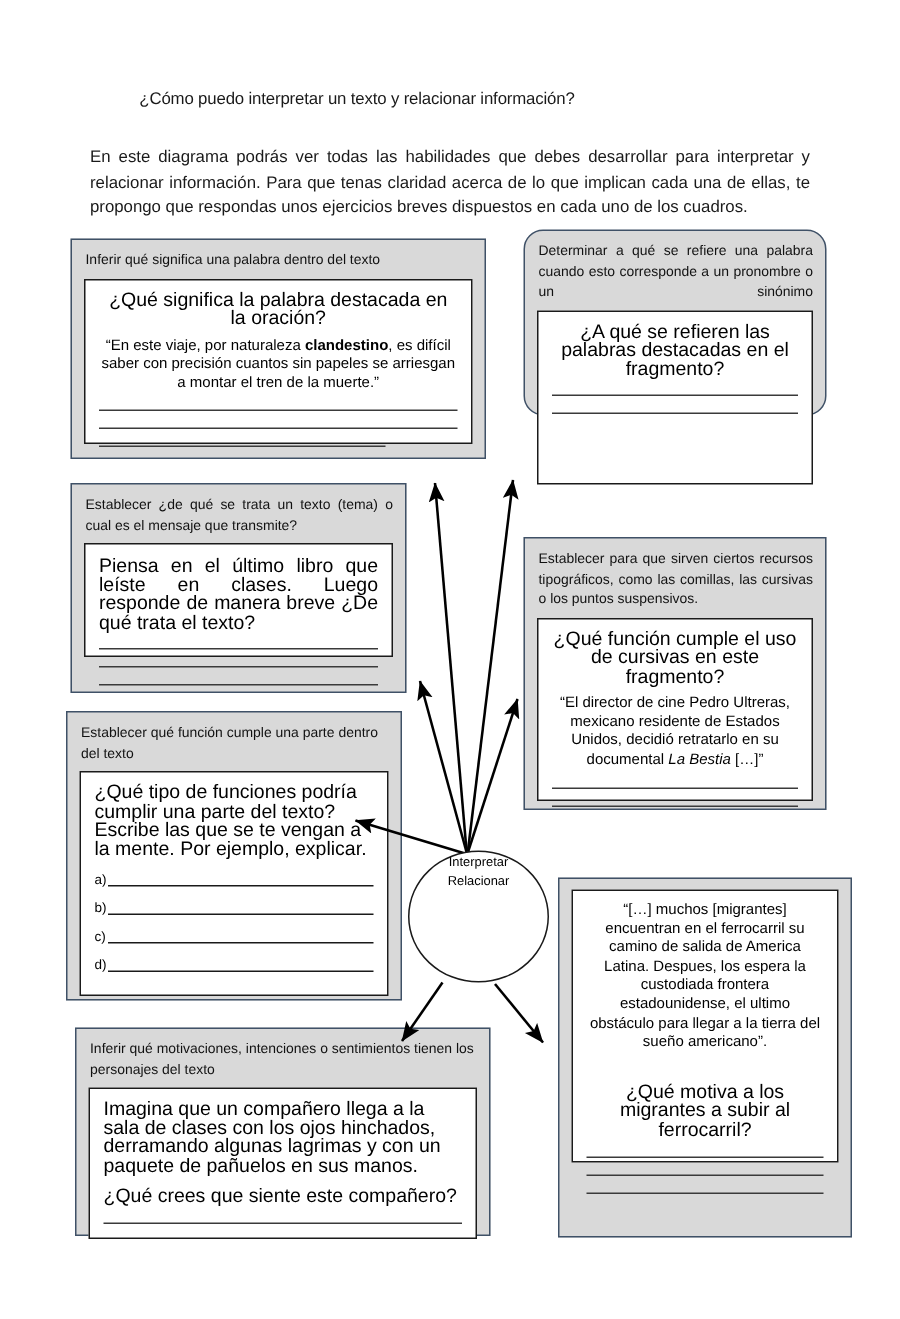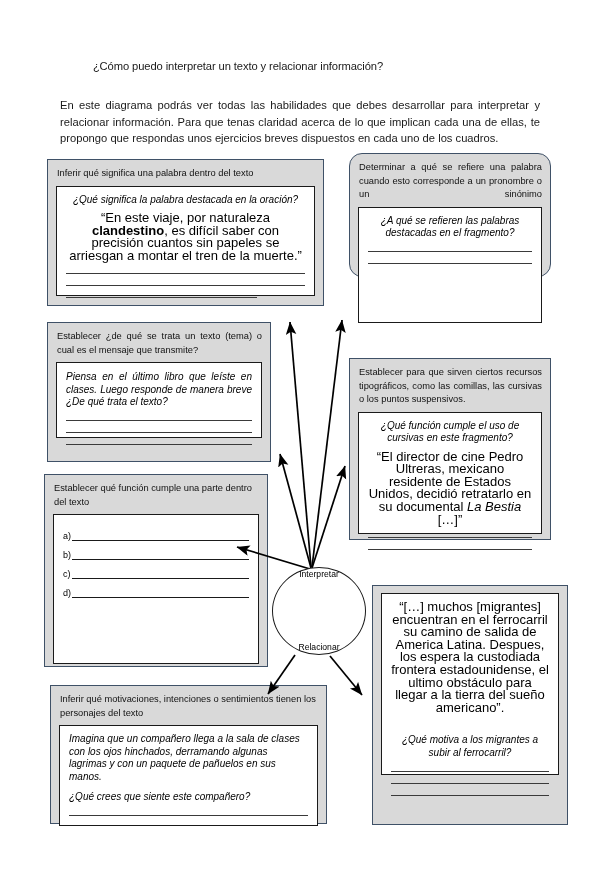--- a/index.html
+++ b/index.html
@@ -70,35 +70,34 @@
   }
 
   
   .card {
     box-sizing: border-box;
     background: #ffffff;
     border: 1.3px solid #1a1a1a;
     padding: 7px 9px 7px 9px;
   }
   .q {
-    font-size: 10px;
+    font-size: 13px;
     line-height: 12.6px;
     text-align: center;
     margin: 0 0 6px 0;
-    font-style: italic;
   }
   .q.left {
     text-align: left;
   }
   .q.justify {
     text-align: justify;
     text-align-last: left;
   }
   .frag {
-    font-size: 13px;
+    font-size: 10px;
     line-height: 12.6px;
     text-align: center;
     margin: 0 0 6px 0;
   }
   .frag b { font-weight: bold; }
   .frag i { font-style: italic; }
 
   
   .rule {
     border-bottom: 1.1px solid #3a3a3a;
@@ -124,21 +123,21 @@
   
   .hub {
     position: absolute;
     box-sizing: border-box;
     border: 1.5px solid #1a1a1a;
     border-radius: 50%;
     background: #ffffff;
     display: flex;
     flex-direction: column;
     align-items: center;
-    justify-content: space-between;
+    justify-content: flex-start;
     font-size: 8.6px;
     line-height: 13px;
     text-align: center;
     z-index: 3;
   }
 
   
   #arrows {
     position: absolute;
     left: 0;
@@ -217,20 +216,21 @@
       <div class="q">¿Qué función cumple el uso de cursivas en este fragmento?</div>
       <div class="frag"><span>“El director de cine Pedro Ultreras, mexicano residente de Estados Unidos, decidió retratarlo en su documental </span><i>La Bestia</i><span> […]”</span></div>
       <div class="rule"></div>
       <div class="rule"></div>
     </div>
   </div>
 
   <div class="skill-box" style="left:44px; top:474px; width:224px; height:193px;">
     <div class="skill-title">Establecer qué función cumple una parte dentro del texto</div>
     <div class="card" style="height:150px;">
+      <div class="q left">¿Qué tipo de funciones podría cumplir una parte del texto? Escribe las que se te vengan a la mente. Por ejemplo, explicar.</div>
       <div class="letter-line">
         <span class="lbl">a)</span>
         <span class="ln"></span>
       </div>
       <div class="letter-line">
         <span class="lbl">b)</span>
         <span class="ln"></span>
       </div>
       <div class="letter-line">
         <span class="lbl">c)</span>

